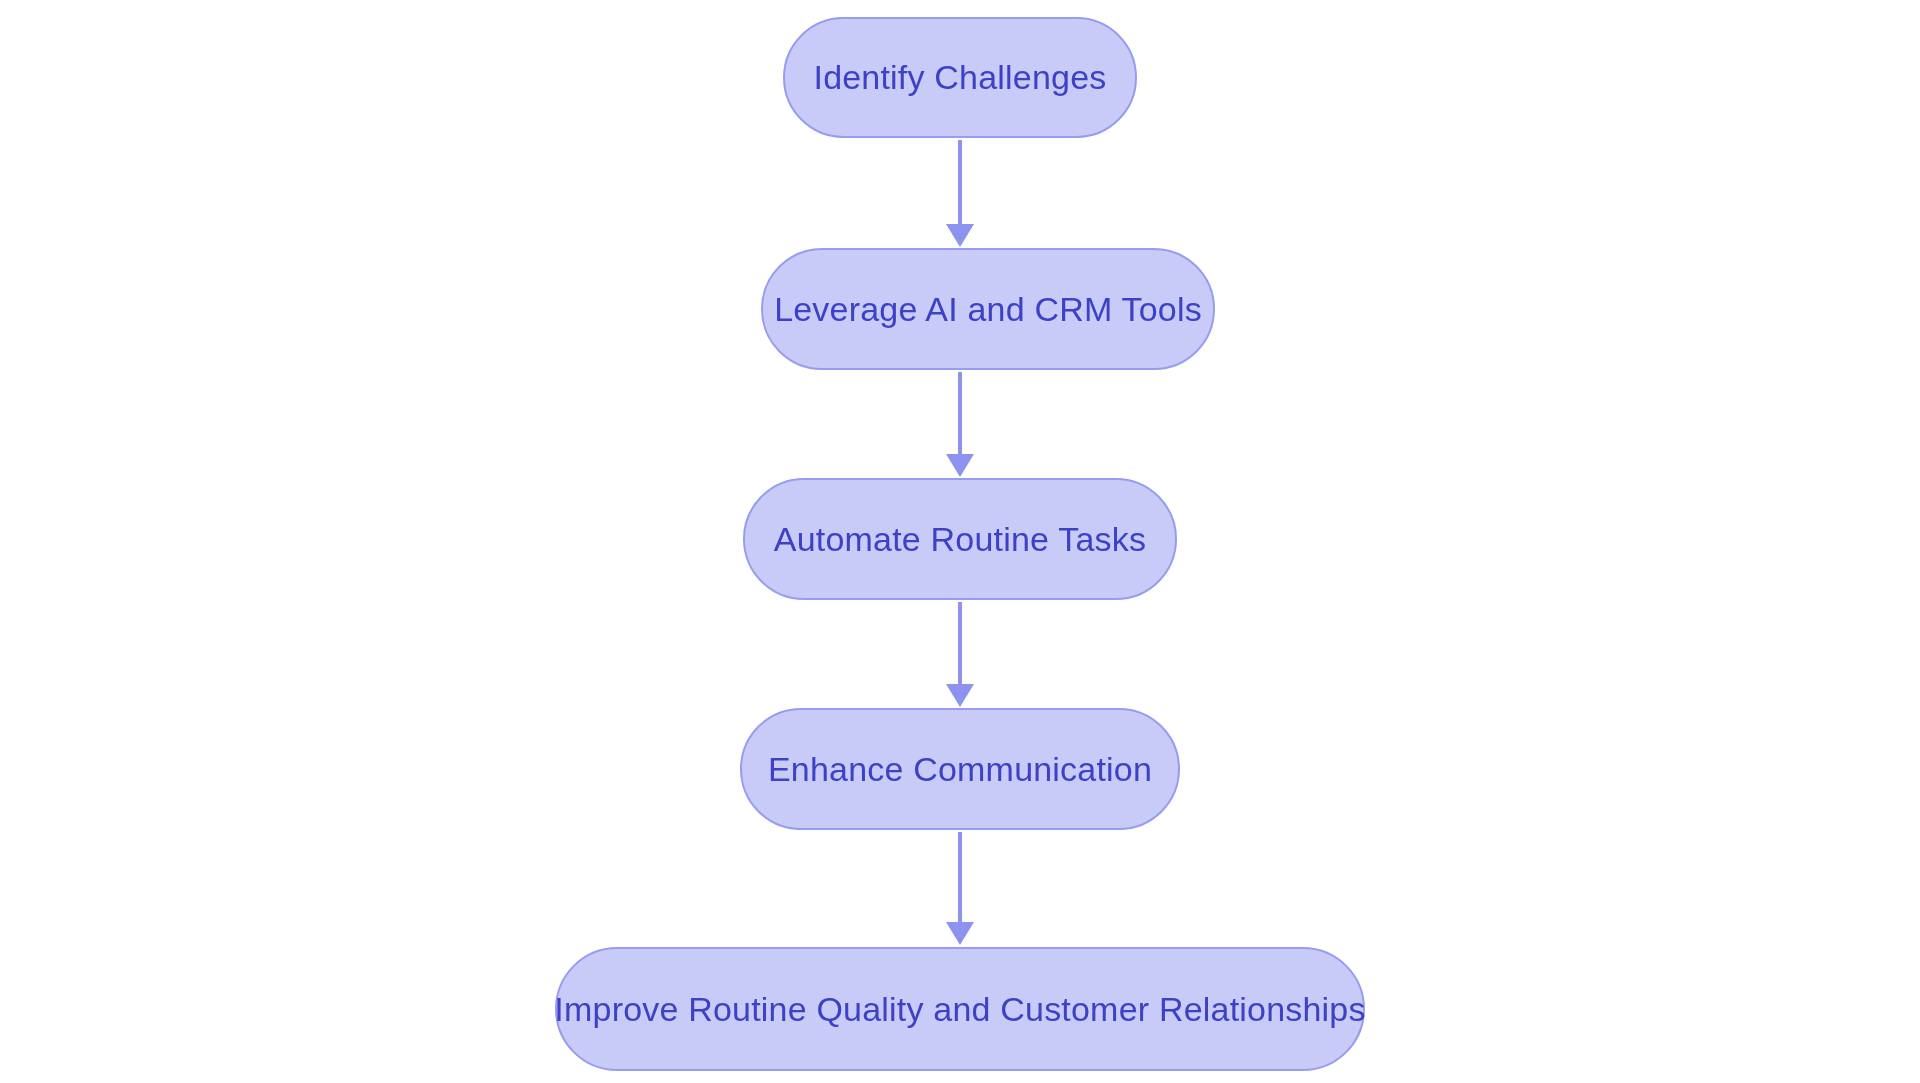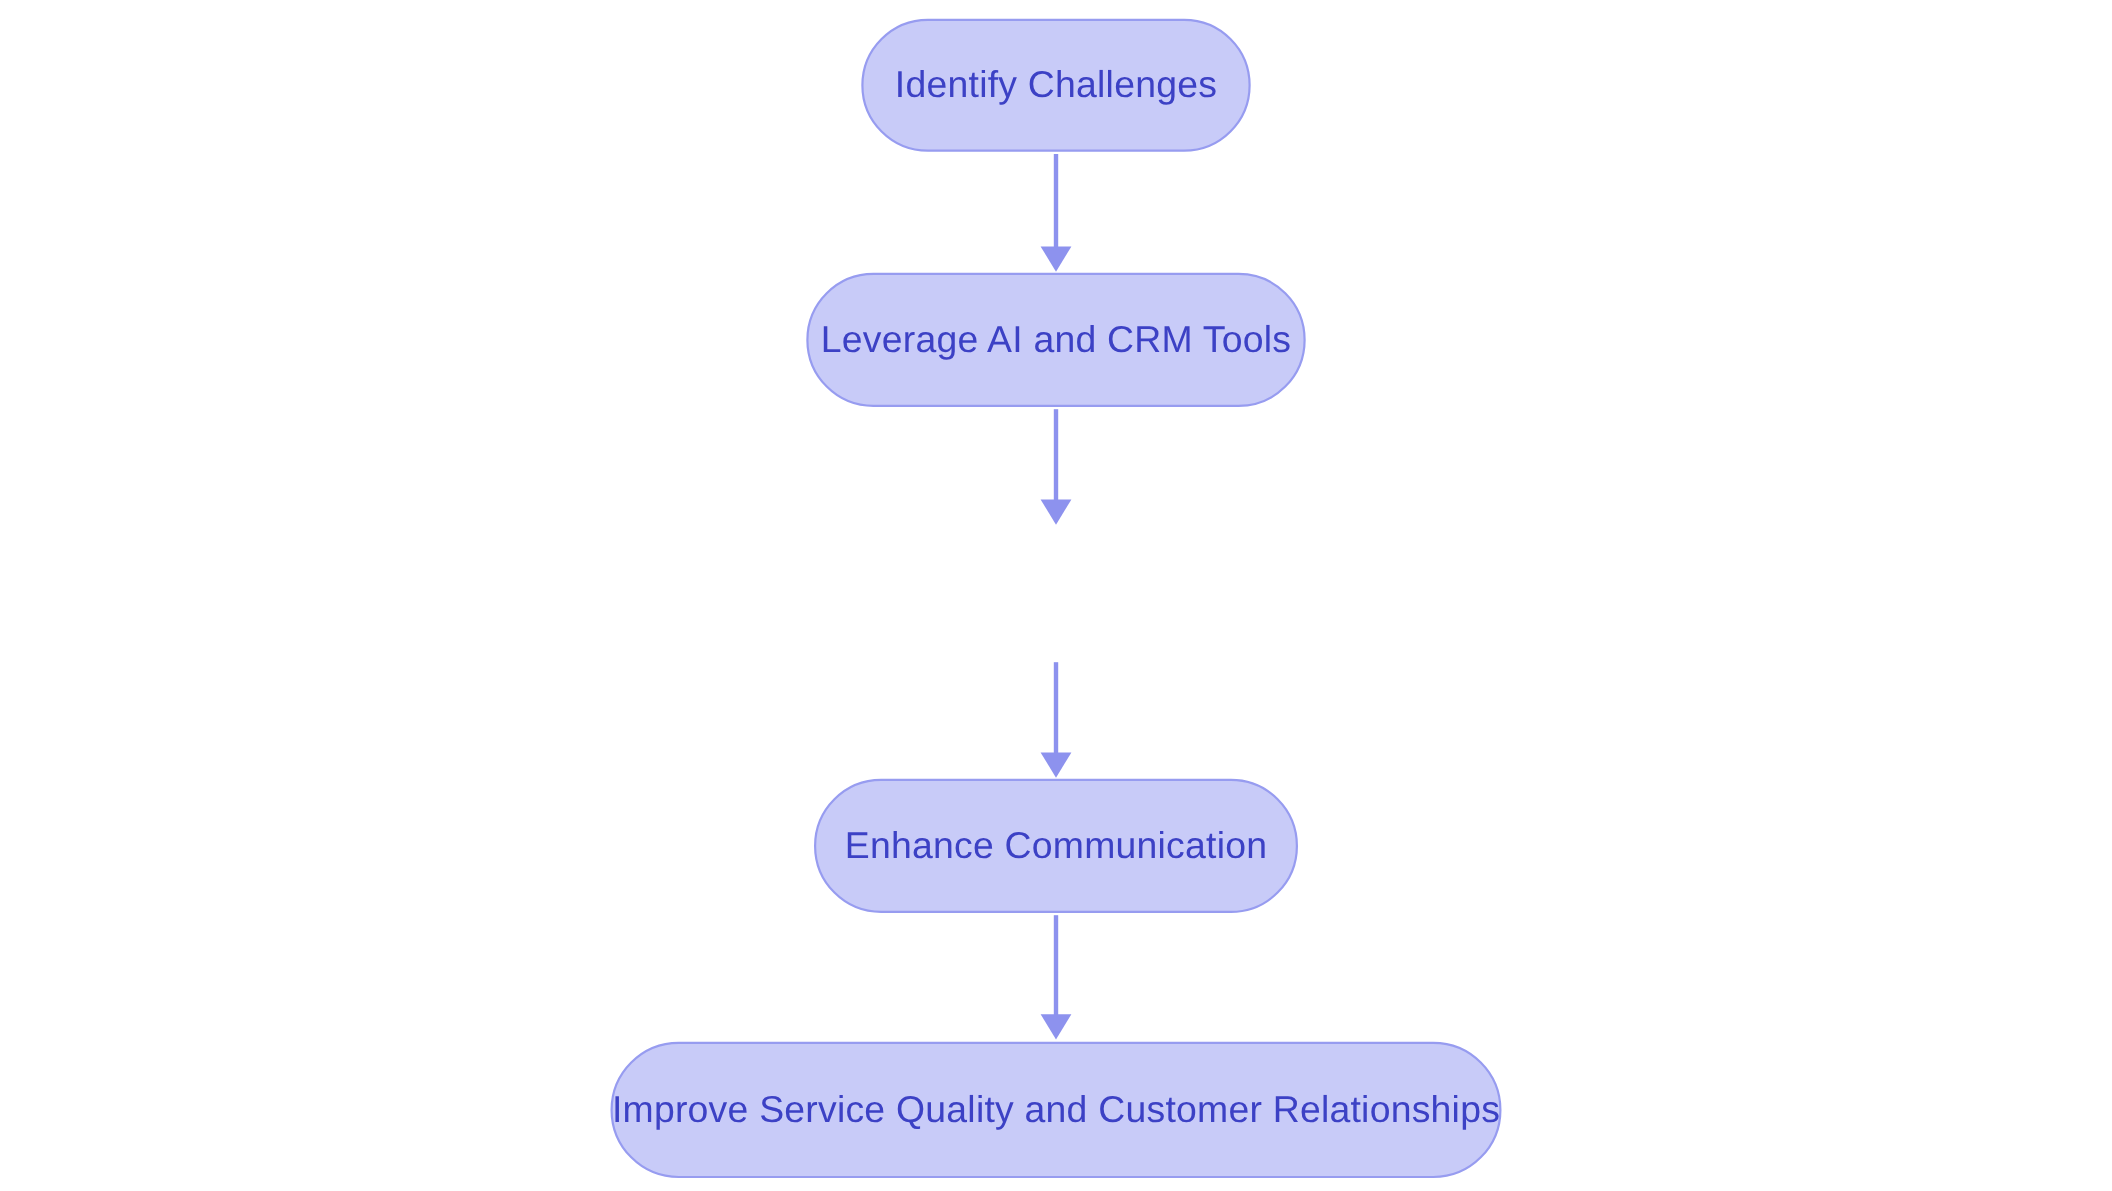--- a/index.html
+++ b/index.html
@@ -26,21 +26,21 @@
     box-sizing: border-box;
   }
   .node .label {
     color: var(--node-text, #3c41c5);
     font-size: 34px;
     font-weight: 400;
     white-space: nowrap;
     letter-spacing: 0.2px;
   }
   .n1 { left: 783px; top: 17px;  width: 354px; height: 121px; }
-  .n2 { left: 733px; top: 248px; width: 454px; height: 122px; }
+  .n2 { left: 761px; top: 248px; width: 454px; height: 122px; }
   .n3 { left: 743px; top: 478px; width: 434px; height: 122px; }
   .n4 { left: 740px; top: 708px; width: 440px; height: 122px; justify-content: center; }
   .n5 { left: 555px; top: 947px; width: 810px; height: 124px; }
 
   .arrow {
     position: absolute;
     left: 946px;   
     width: 28px;
   }
   .arrow .shaft {
@@ -82,32 +82,35 @@
 
   <div class="node n2">
     <span class="label">Leverage AI and CRM Tools</span>
   </div>
 
   <div class="arrow a2">
     <div class="shaft"></div>
     <div class="head"></div>
   </div>
 
+  <div class="node n3">
+    <span class="label">Automate Routine Tasks</span>
+  </div>
 
   <div class="arrow a3">
     <div class="shaft"></div>
     <div class="head"></div>
   </div>
 
   <div class="node n4">
     <span class="label">Enhance Communication</span>
   </div>
 
   <div class="arrow a4">
     <div class="shaft"></div>
     <div class="head"></div>
   </div>
 
   <div class="node n5">
-    <span class="label">Improve Service Quality and Customer Relationships</span>
+    <span class="label">Improve Routine Quality and Customer Relationships</span>
   </div>
 
 </div>
 
 </body></html>

